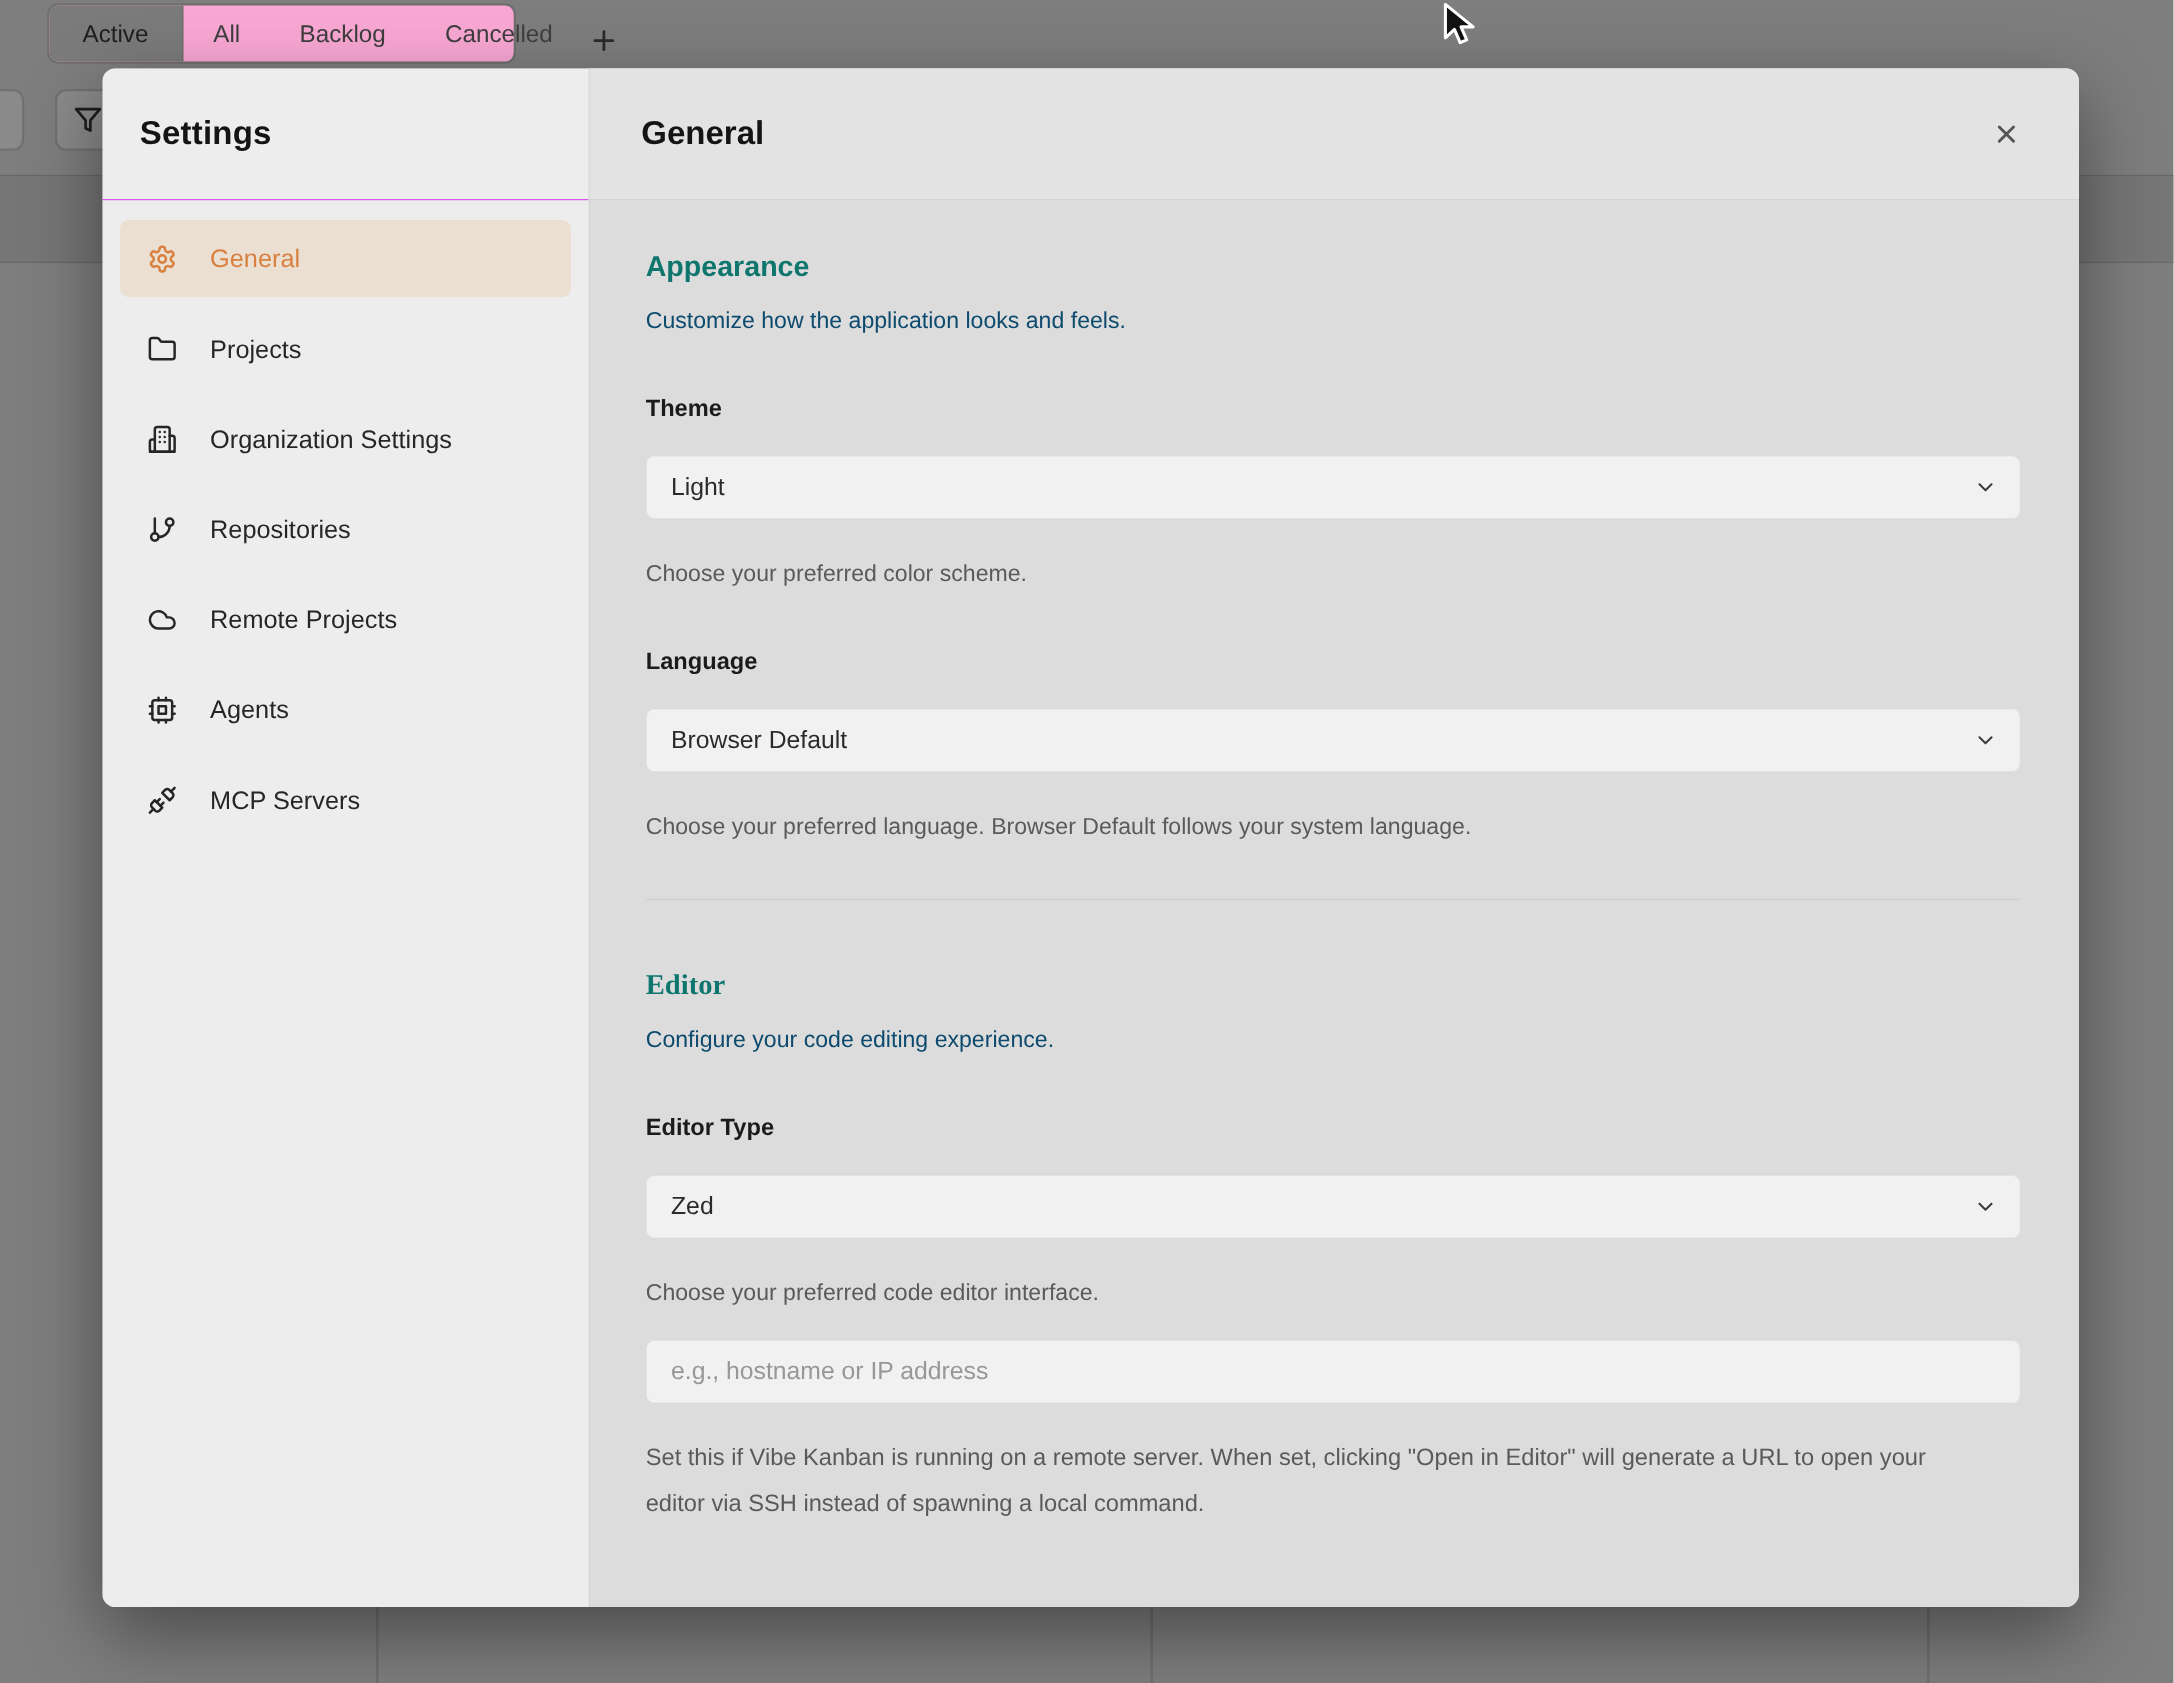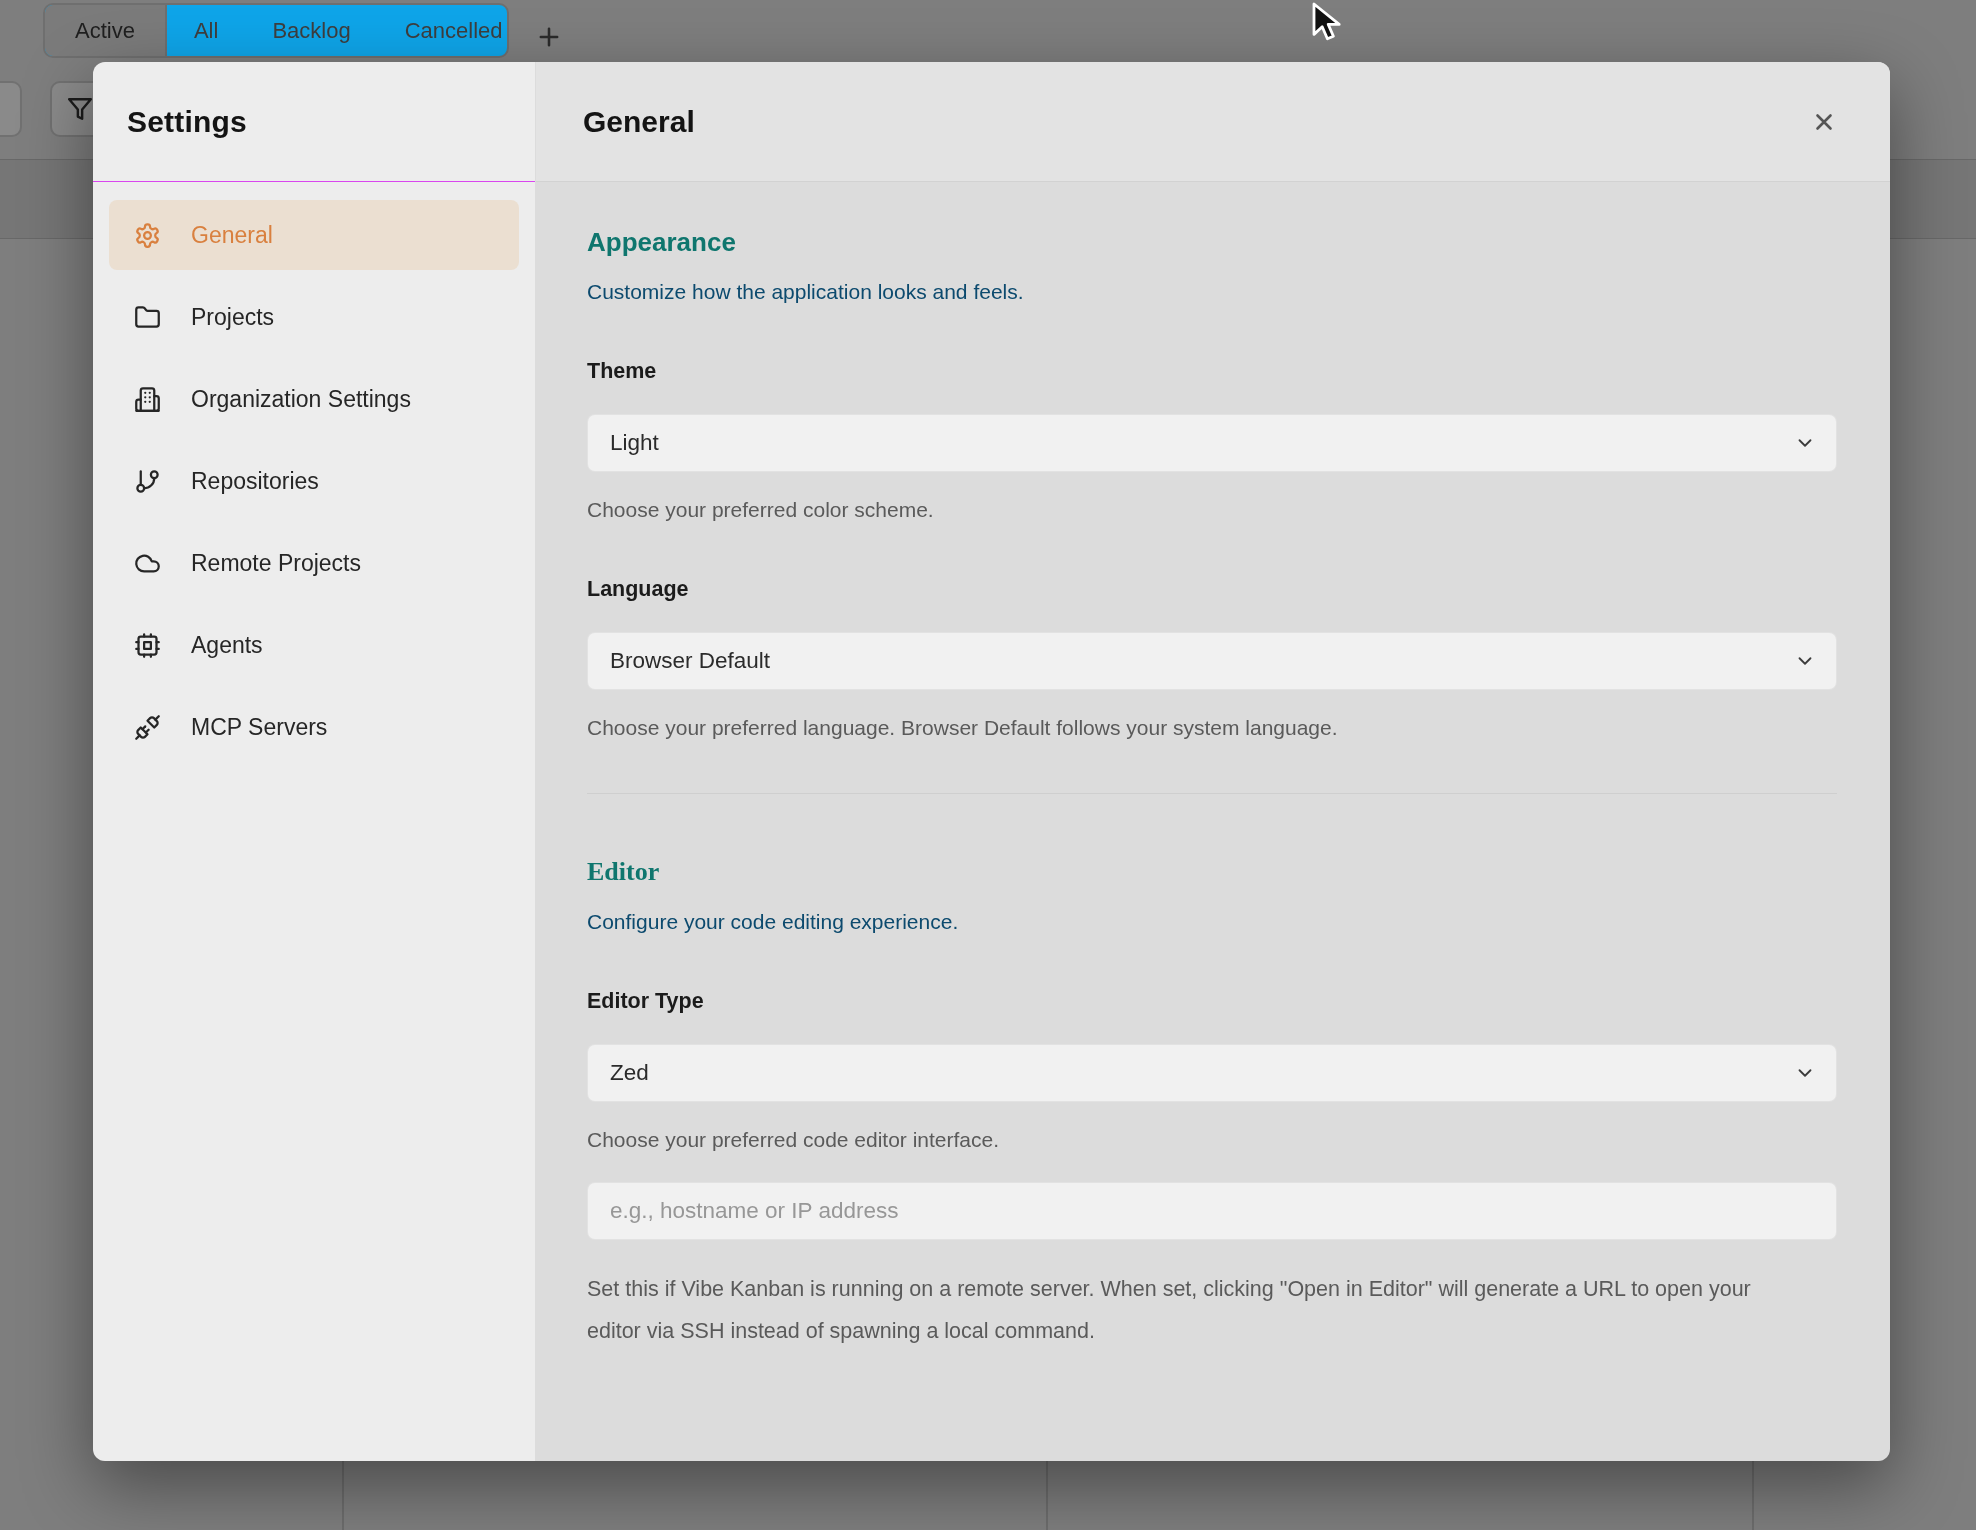--- a/index.html
+++ b/index.html
@@ -4,22 +4,22 @@
 <style>
   * { margin:0; padding:0; box-sizing:border-box; }
   html,body { width:1976px; height:1530px; }
   body { font-family:"Liberation Sans", sans-serif; overflow:hidden; }
 
   .screen { position:relative; width:1976px; height:1530px; background:#7e7e7e; overflow:hidden; }
 
   
   .backdrop { position:absolute; inset:0; }
 
-  .tabbar { position:absolute; left:43px; top:3px; height:55px; width:466px;
-            display:flex; align-items:stretch; background:#0ea5e9;
+  .tabbar { position:absolute; left:43px; top:3px; height:55px; width:426px;
+            display:flex; align-items:stretch; background:#f9a8d4;
             border:2px solid #6f6f6f; border-radius:10px; }
   .tab { display:flex; align-items:center; justify-content:center;
          font-size:22px; color:#3e3e3e; padding:0 27px; }
   .tab.active { background:#7b7b7b; border-right:2px solid #6f6f6f;
                 border-radius:8px 0 0 8px; color:#1f1f1f; padding:0 30px; }
   .addtab { position:absolute; left:533px; top:21px; width:32px; height:32px;
             display:flex; align-items:center; justify-content:center; color:#2b2b2b; }
 
   .toolbtn { position:absolute; top:81px; height:56px; background:#8a8a8a;
              border:2px solid #717171; border-radius:10px;
@@ -61,21 +61,21 @@
   h2.section-title { font-size:26px; font-weight:700; color:#0f766e; line-height:32px; }
   .section-desc { font-size:21px; color:#0c4a6e; margin-top:22px; }
   .field-label { font-size:21.5px; font-weight:700; color:#1b1b1b; margin-top:55px; }
   .field-label.first { margin-top:55px; }
   .selectbox { margin-top:30px; height:58px; background:#f1f1f1;
                border:1px solid rgba(0,0,0,.06); border-radius:8px;
                display:flex; align-items:center; justify-content:space-between;
                padding:0 20px 0 22px; }
   .selectbox .sel-value { font-size:22.5px; color:#2b2b2b; }
   .selectbox .chev { color:#3c3c3c; display:flex; }
-  .field-help { font-size:21px; color:#5a5a5a; margin-top:26px; }
+  .field-help { font-size:21px; color:#5a5a5a; margin-top:38px; }
   .divider { border:none; border-top:1px solid #cfcfcf; margin-top:53px; }
   .section-gap { margin-top:62px;font-family:Liberation Serif, serif; }
   .textinput { margin-top:30px; height:58px; width:100%; background:#f1f1f1;
                border:1px solid rgba(0,0,0,.06); border-radius:8px;
                padding:0 22px; font-size:22.5px; color:#2b2b2b;
                font-family:"Liberation Sans", sans-serif; outline:none; }
   .textinput::placeholder { color:#979797; }
   .long-help { font-size:21.5px; color:#5a5a5a; margin-top:28px; line-height:42px; max-width:1180px; }
 
   .cursor { position:absolute; left:1308px; top:2px; pointer-events:none; }

